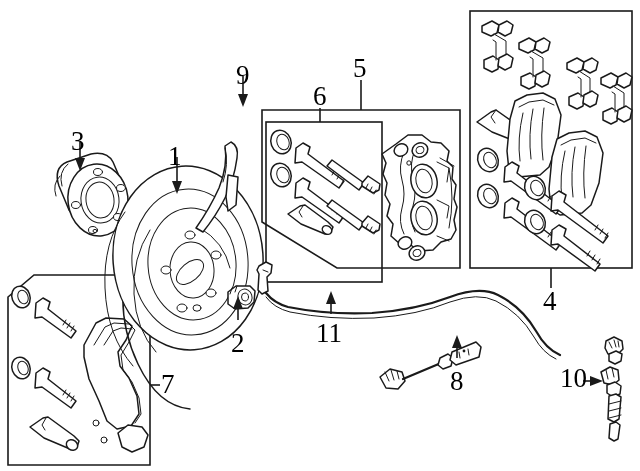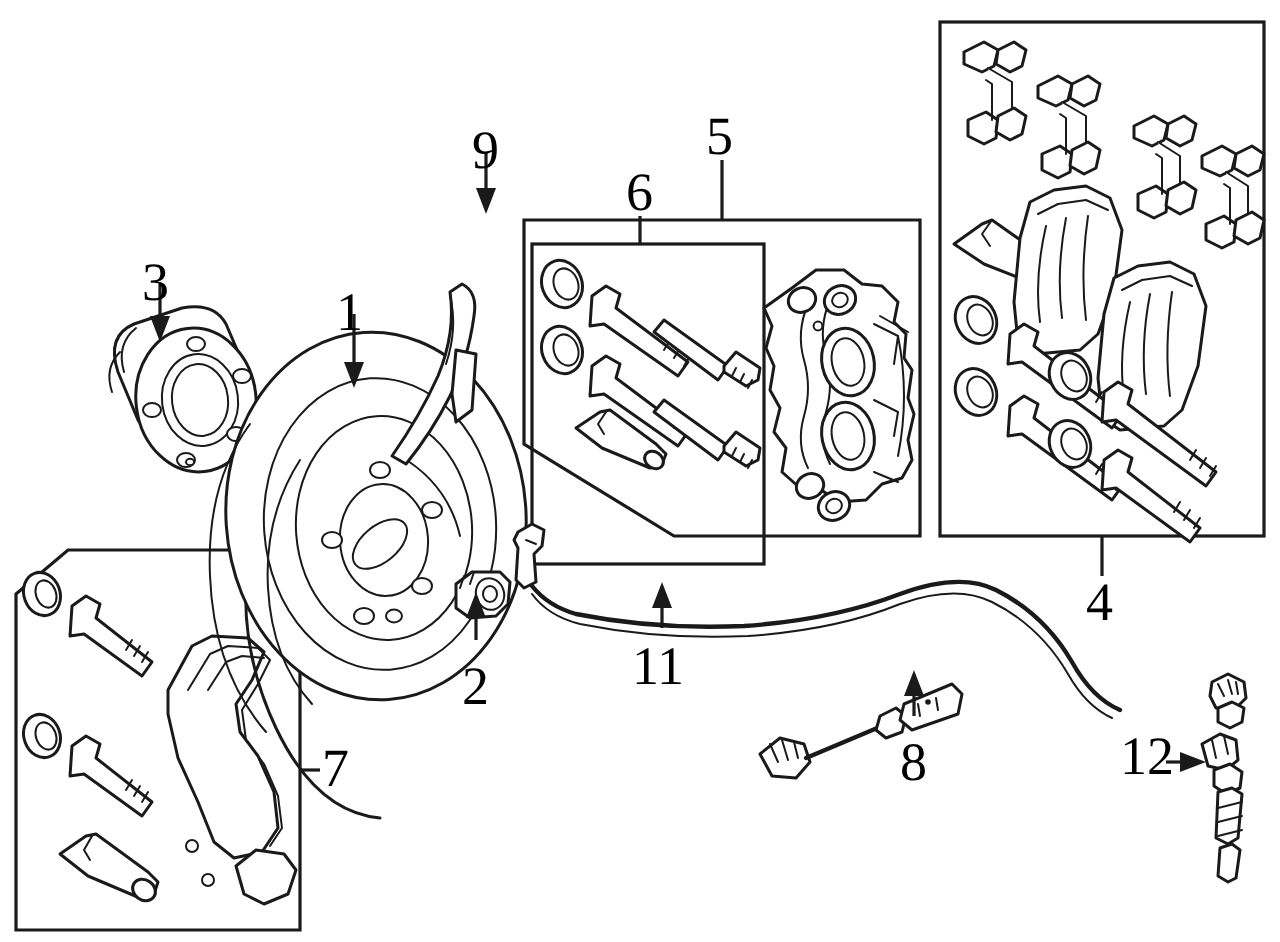--- a/index.html
+++ b/index.html
@@ -335,16 +335,16 @@
 
   <div class="lbl" style="left:168px;top:143px;">1</div>
   <div class="lbl" style="left:231px;top:330px;">2</div>
   <div class="lbl" style="left:71px;top:128px;">3</div>
   <div class="lbl" style="left:543px;top:288px;">4</div>
   <div class="lbl" style="left:353px;top:55px;">5</div>
   <div class="lbl" style="left:313px;top:83px;">6</div>
   <div class="lbl" style="left:161px;top:371px;">7</div>
   <div class="lbl" style="left:450px;top:368px;">8</div>
   <div class="lbl" style="left:236px;top:62px;">9</div>
-  <div class="lbl" style="left:560px;top:365px;">12</div>
+  <div class="lbl" style="left:560px;top:365px;">10</div>
   <div class="lbl" style="left:316px;top:320px;text-align:center;">11</div>
 
 </div>
 
 </body></html>

